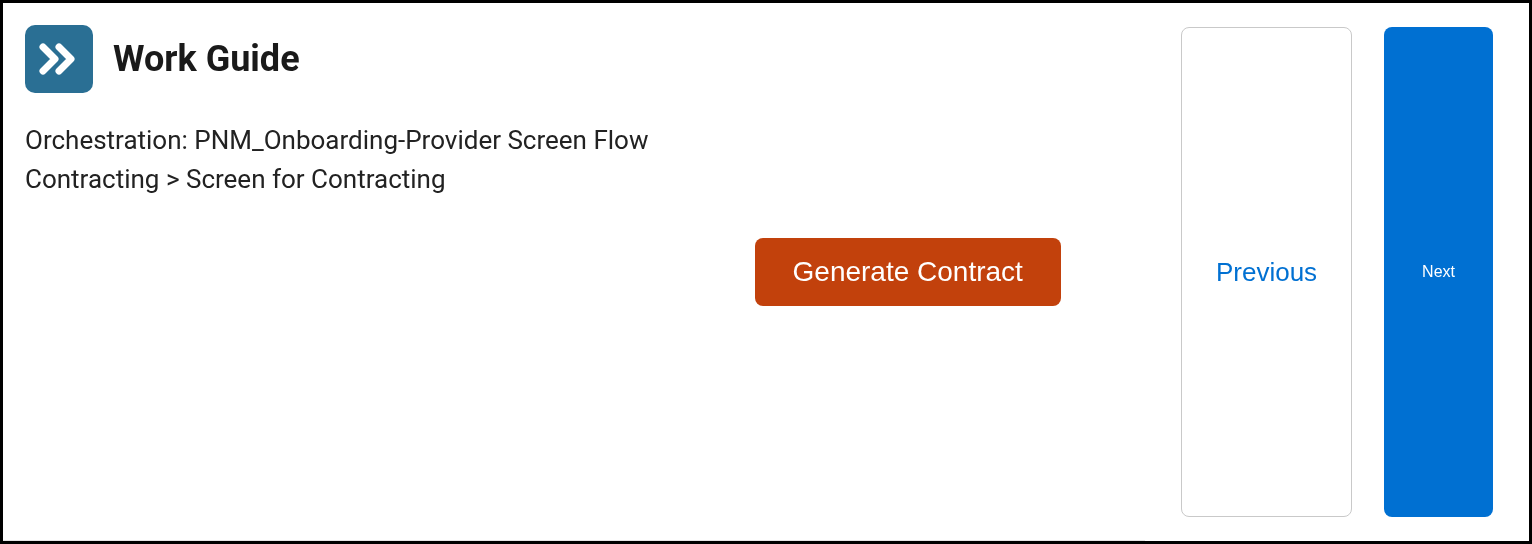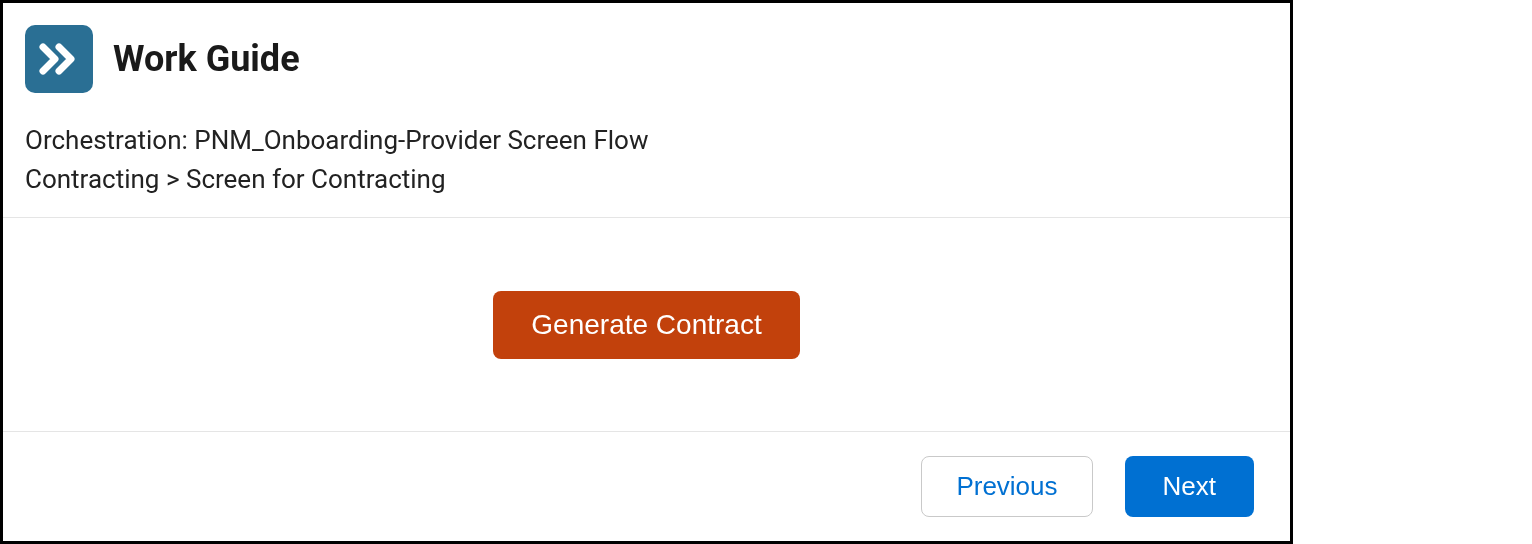--- a/index.html
+++ b/index.html
@@ -5,26 +5,26 @@
     * {
       box-sizing: border-box;
       margin: 0;
       padding: 0;
     }
     body {
       font-family: -apple-system, BlinkMacSystemFont, "Segoe UI", Roboto, Helvetica, Arial, sans-serif;
       background: #fff;
     }
     .panel {
-      width: 1293px;
+      width: 1532px;
       height: 544px;
       border: 3px solid #000;
       background: #fff;
       display: flex;
-      flex-direction: column;
+      flex-direction: row;
     }
     .header {
       padding: 22px 22px 18px 22px;
       border-bottom: 1px solid #e5e5e5;
     }
     .title-row {
       display: flex;
       align-items: center;
       gap: 20px;
       margin-bottom: 28px;
@@ -79,21 +79,21 @@
       border-radius: 8px;
       font-size: 26px;
       padding: 14px 34px;
       cursor: pointer;
     }
     .next-btn {
       background: #0070d2;
       color: #fff;
       border: none;
       border-radius: 8px;
-      font-size: 26px;
+      font-size: 16px;
       padding: 14px 38px;
       cursor: pointer;
     }
   </style>
 </head>
 <body>
 
 <div class="panel">
 
   <div class="header">

